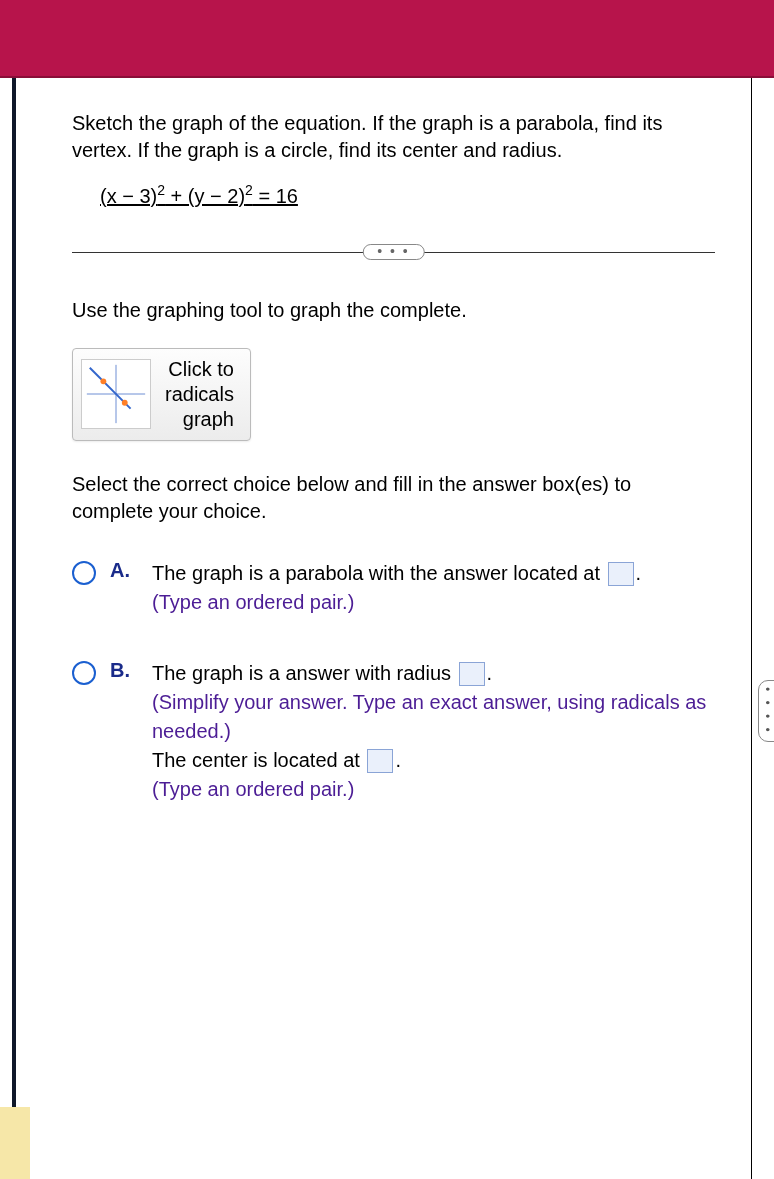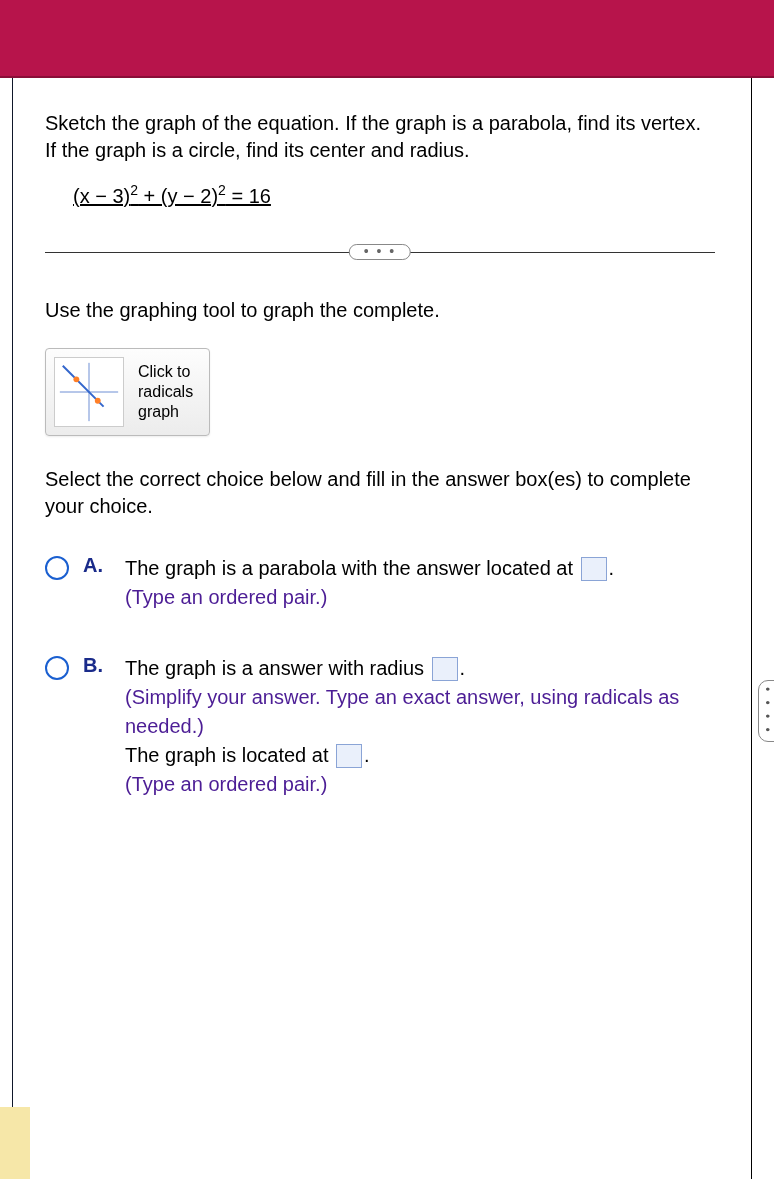--- a/index.html
+++ b/index.html
@@ -18,23 +18,23 @@
     height: 78px;
     width: 100%;
     border-bottom: 2px solid #8a0e38;
   }
   .content-wrap {
     position: absolute;
     left: 12px;
     top: 78px;
     right: 22px;
     bottom: 0;
-    border-left: 1px solid #0f172a;
+    border-left: 4px solid #0f172a;
     border-right: 1px solid #000;
-    padding: 32px 36px 20px 32px;
+    padding: 32px 36px 20px 56px;
   }
   .question-text { line-height: 1.35; }
   .equation {
     margin-top: 18px;
     margin-left: 28px;
     font-size: 20px;
     text-decoration: underline;
   }
   .equation sup { font-size: 0.7em; vertical-align: super; }
   .divider-wrap {
@@ -74,23 +74,23 @@
     box-shadow: 0 1px 2px rgba(0,0,0,0.08);
   }
   .graph-thumb {
     width: 70px; height: 70px;
     border: 1px solid #ccc;
     background: #fff;
     position: relative;
   }
   .graph-thumb svg { width: 100%; height: 100%; display:block; }
   .graph-label {
-    text-align: left;
+    text-align: right;
     line-height: 1.25;
-    font-size: 16px;
+    font-size: 20px;
   }
   .instruct2 { margin-top: 30px; line-height: 1.35; }
   .choices { margin-top: 34px; }
   .choice {
     display: flex;
     align-items: flex-start;
     gap: 14px;
     margin-bottom: 42px;
   }
   .radio {
@@ -197,21 +197,21 @@
       </div>
     </div>
 
     <div class="choice">
       <div class="radio"></div>
       <div class="choice-label">B.</div>
       <div class="choice-body">
         <span>The graph is a answer with radius </span>
         <span class="answer-box"></span><span>.</span><br>
         <span class="hint">(Simplify your answer. Type an exact answer, using radicals as needed.)</span><br>
-        <span>The graph is located at </span>
+        <span>The center is located at </span>
         <span class="answer-box"></span><span>.</span><br>
         <span class="hint">(Type an ordered pair.)</span>
       </div>
     </div>
 
   </div>
 
 </div>
 
 <div class="side-pill">

